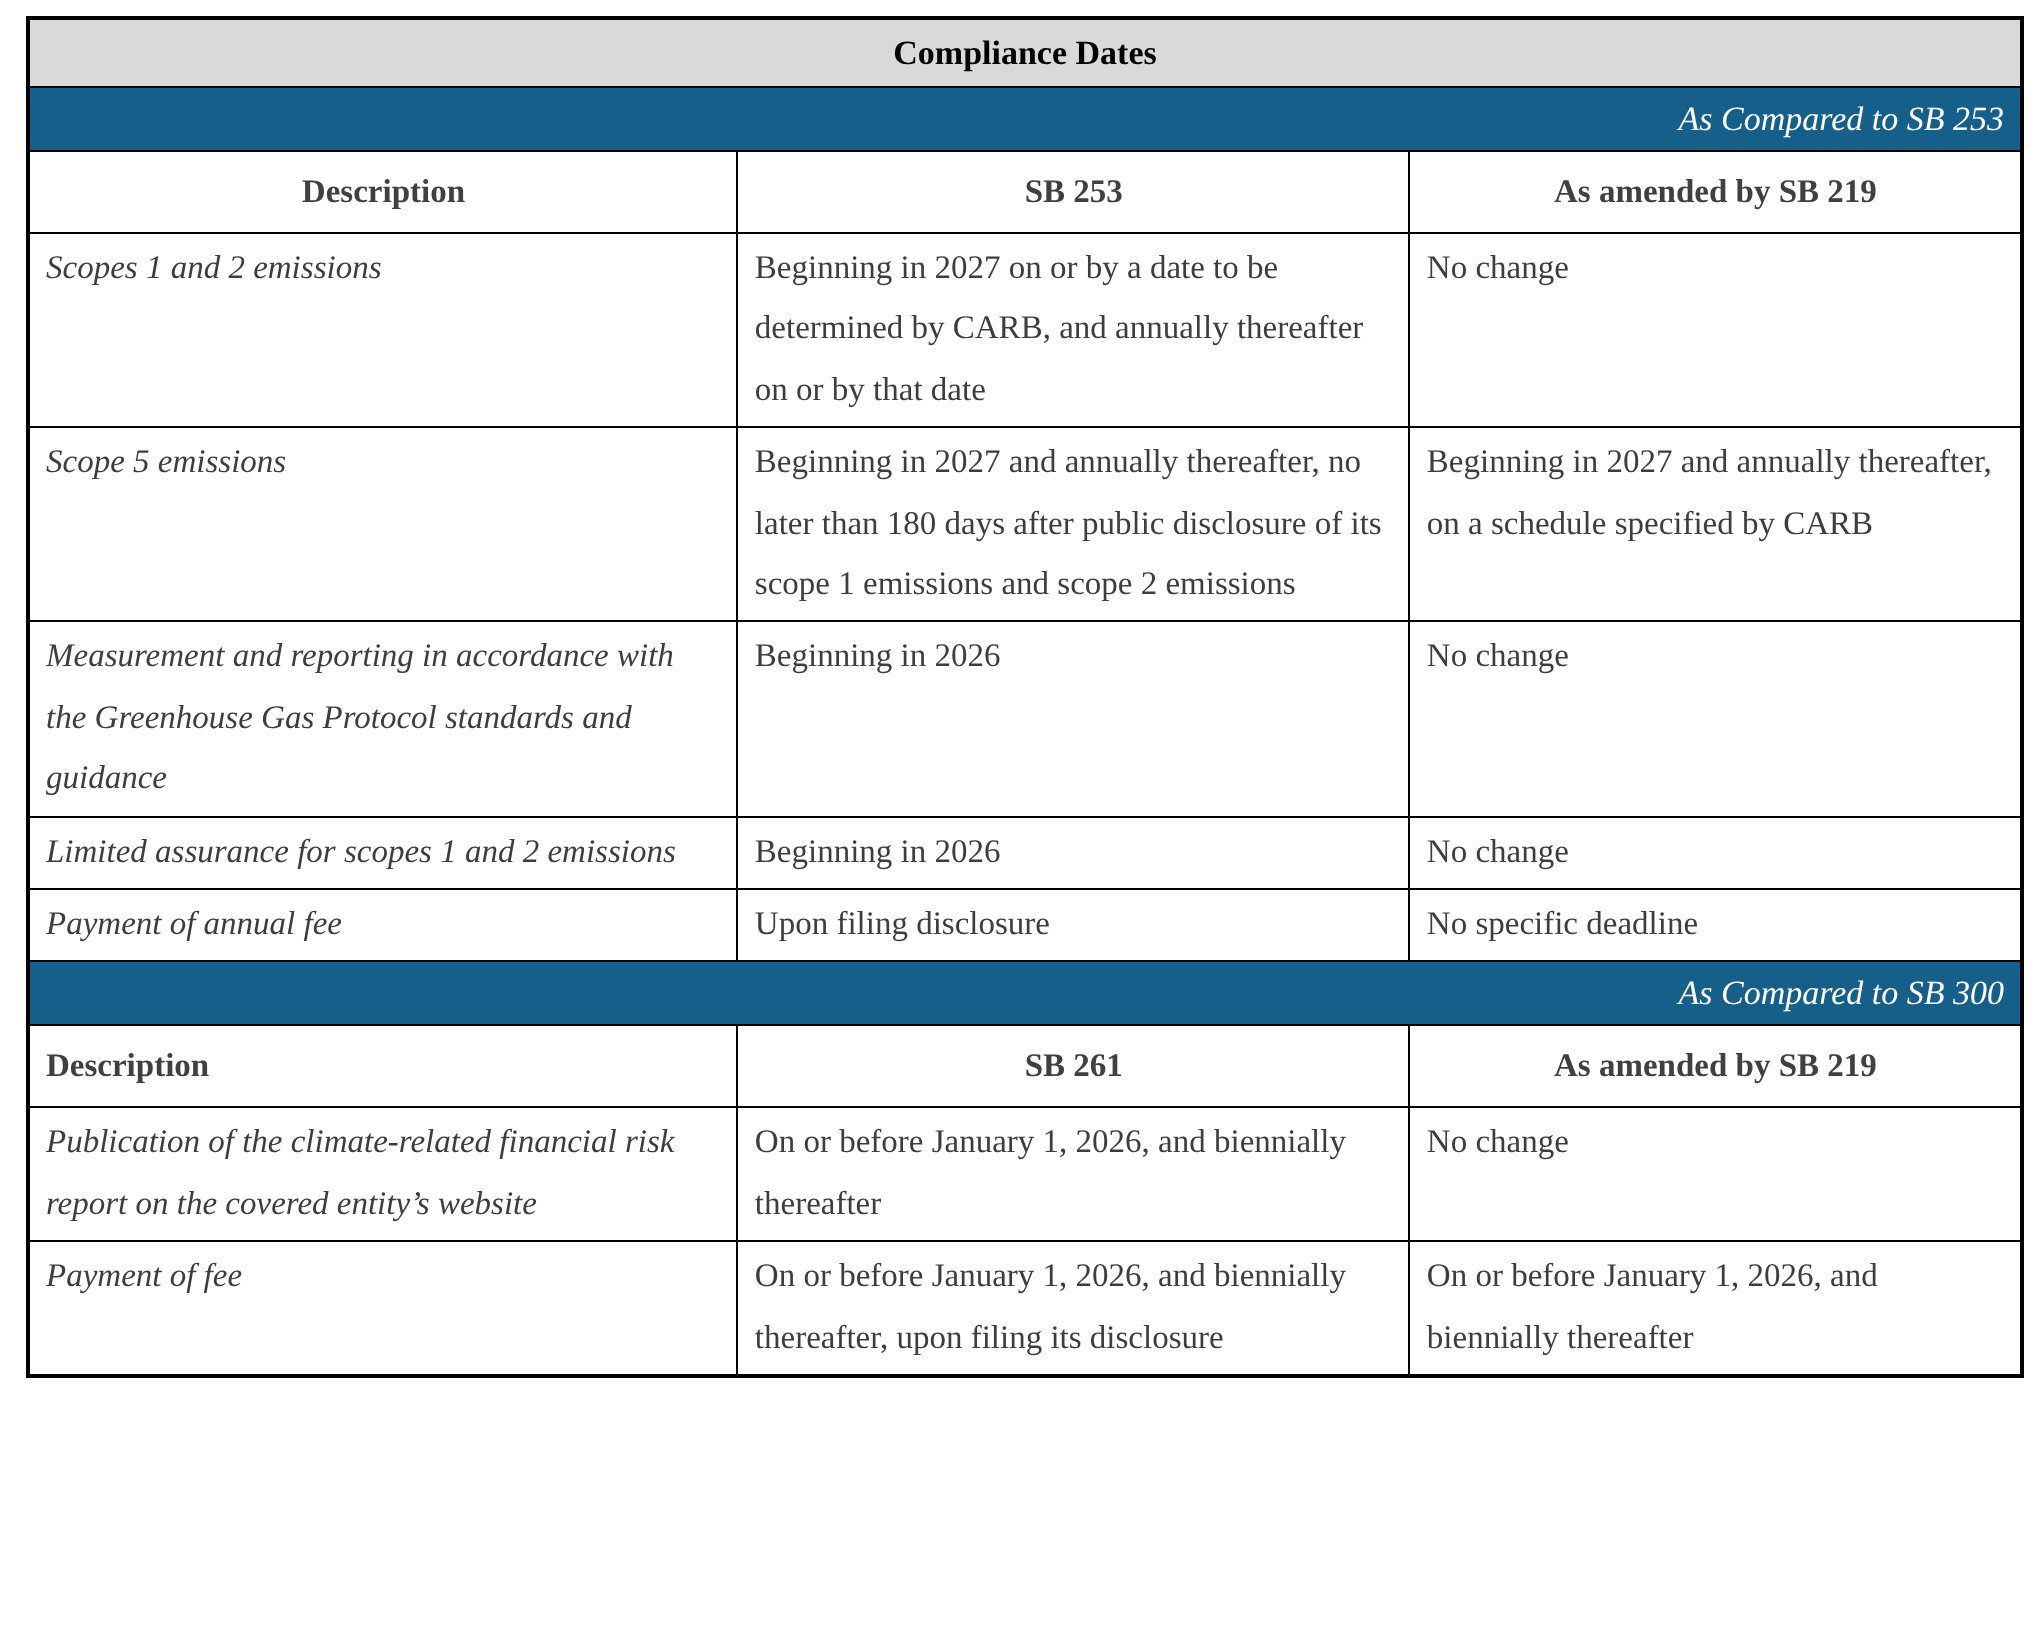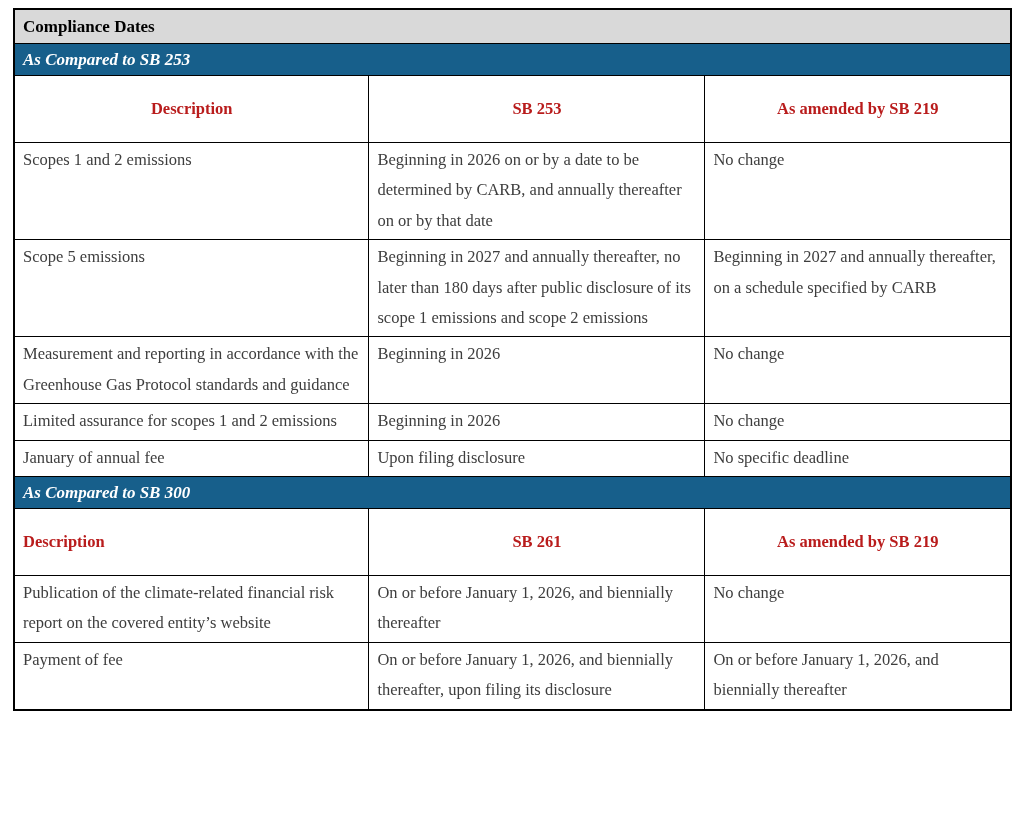--- a/index.html
+++ b/index.html
@@ -29,42 +29,43 @@
     padding: 2px 8px 3px 8px;
     font-size: 16.5px;
     line-height: 30.4px;
     color: #3d3d3d;
   }
   tr.title-row td {
     background: #d9d9d9;
     color: #000000;
     font-weight: bold;
     font-size: 17px;
-    text-align: left;
+    text-align: center;
     line-height: 27px;
     padding: 3px 8px;
   }
   tr.banner-row td {
     background: #175f8b;
     color: #ffffff;
-    font-weight: bold;
+    font-weight: normal;
     font-style: italic;
     font-size: 17px;
     line-height: 25px;
     padding: 3px 8px;
+    text-align: right;
   }
   tr.header-row td {
     font-weight: bold;
-    color: #b91c1c;
+    color: #404040;
     text-align: center;
     line-height: 26px;
-    padding: 20px 8px;
+    padding: 7px 8px;
   }
   tr.header-row td.align-left { text-align: left; }
-  td.desc { }
+  td.desc { font-style: italic; }
 </style>
 </head>
 <body>
 
 <div class="table-wrap">
   <table class="compliance">
     <colgroup>
       <col class="c1">
         <col class="c2">
         <col class="c3">
@@ -78,40 +79,40 @@
     <tr class="banner-row">
       <td colspan="3">As Compared to SB 253</td>
     </tr>
     <tr class="header-row">
       <td>Description</td>
       <td>SB 253</td>
       <td>As amended by SB 219</td>
     </tr>
     <tr>
       <td class="desc">Scopes 1 and 2 emissions</td>
-      <td>Beginning in 2026 on or by a date to be determined by CARB, and annually thereafter on or by that date</td>
+      <td>Beginning in 2027 on or by a date to be determined by CARB, and annually thereafter on or by that date</td>
       <td>No change</td>
     </tr>
     <tr>
       <td class="desc">Scope 5 emissions</td>
       <td>Beginning in 2027 and annually thereafter, no later than 180 days after public disclosure of its scope 1 emissions and scope 2 emissions</td>
       <td>Beginning in 2027 and annually thereafter, on a schedule specified by CARB</td>
     </tr>
     <tr>
       <td class="desc">Measurement and reporting in accordance with the Greenhouse Gas Protocol standards and guidance</td>
       <td>Beginning in 2026</td>
       <td>No change</td>
     </tr>
     <tr>
       <td class="desc">Limited assurance for scopes 1 and 2 emissions</td>
       <td>Beginning in 2026</td>
       <td>No change</td>
     </tr>
     <tr>
-      <td class="desc">January of annual fee</td>
+      <td class="desc">Payment of annual fee</td>
       <td>Upon filing disclosure</td>
       <td>No specific deadline</td>
     </tr>
 
     <tr class="banner-row">
       <td colspan="3">As Compared to SB 300</td>
     </tr>
     <tr class="header-row">
       <td class="align-left">Description</td>
       <td>SB 261</td>

